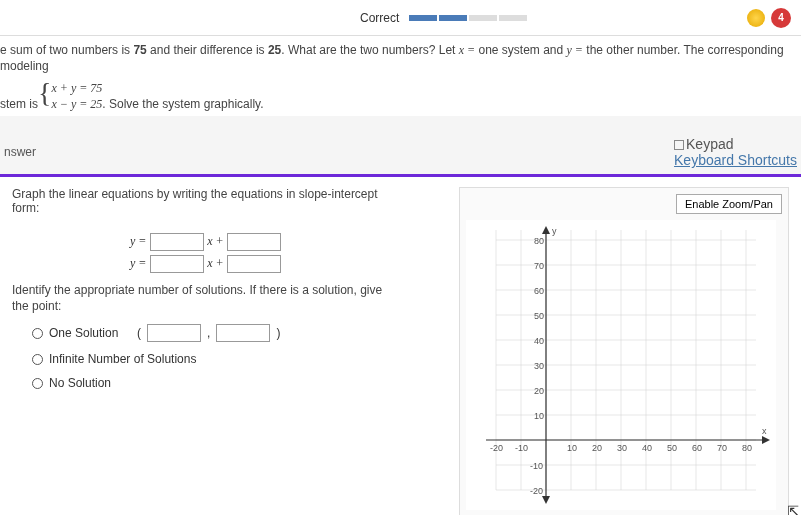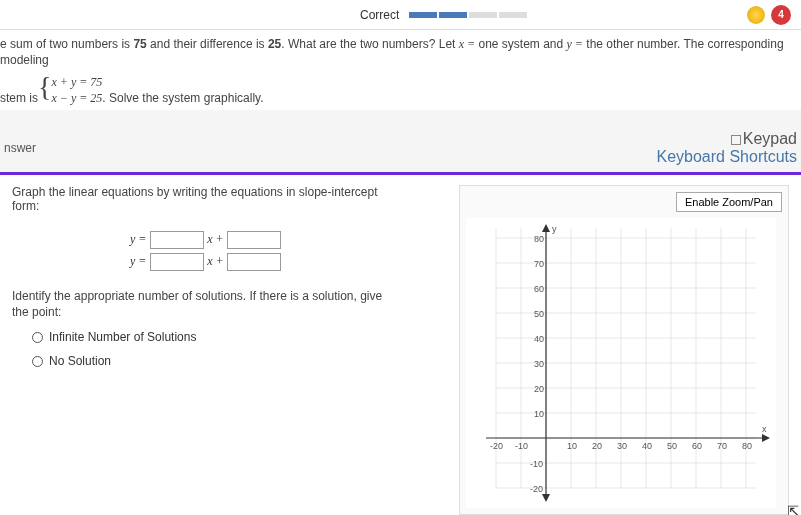--- a/index.html
+++ b/index.html
@@ -7,21 +7,21 @@
   font-family: Arial, sans-serif;
   background: #f5f5f5;
   width: 801px;
   height: 515px;
   overflow: hidden;
   font-size: 12px;
   color: #333;
 }
 .topbar {
   background: #fff;
-  height: 30px;
+  height: 36px;
   display: flex;
   align-items: center;
   padding: 0 10px;
   border-bottom: 1px solid #ddd;
 }
 .topbar-spacer { flex: 1; }
 .correct-label { color: #333; font-size: 12px; margin-left: 350px; }
 .progress-segments { display: flex; gap: 2px; margin-left: 10px; }
 .seg { width: 28px; height: 6px; background: #4a7bb8; }
 .seg.off { background: #ddd; }
@@ -49,22 +49,22 @@
 .answer-header {
   margin-top: 14px;
   padding: 6px 4px;
   font-size: 12px;
   color: #555;
   border-bottom: 3px solid #6d28d9;
   display:flex; align-items:center;
 }
 .answer-header .label { flex: 0 0 auto; }
 .answer-header .spacer { flex: 1; }
-.keypad { text-align:right; font-size:16px; color:#555; }
-.keypad .kb { color:#4477aa; }
+.keypad { text-align:left; font-size:14px; color:#555; }
+.keypad .kb { color:#4477aa;text-decoration:underline; }
 .kp-icon{ display:inline-block;width:10px;height:10px;border:1px solid #888;margin-right:2px;vertical-align:middle;}
 .content {
   display: flex;
   padding: 10px 12px;
   gap: 14px;
   background:#fff;
 }
 .left {
   flex: 1;
   font-size: 12px;
@@ -73,21 +73,21 @@
 .eq-row { text-align: center; margin: 4px 0; }
 .eq-row .yi { font-style: italic; font-family: "Times New Roman", serif;}
 .eq-input {
   border: 1px solid #999;
   width: 54px;
   height: 18px;
   display: inline-block;
   vertical-align: middle;
   background:#fff;
 }
-.identify { margin-top: 18px; color:#444; line-height:1.3;}
+.identify { margin-top: 10px; color:#444; line-height:1.3;}
 .radio-row { margin: 10px 0 6px 20px; display:flex; align-items:center; gap:6px;}
 .radio {
   width:11px;height:11px;border:1px solid #555;border-radius:50%;display:inline-block;
 }
 .right {
   flex: 0 0 330px;
   border:1px solid #ddd;
   padding:6px;
   background:#fafafa;
   margin-left:46px;
@@ -168,20 +168,30 @@
 
     <div class="eq-row">
       <span class="yi">y =</span>
       <span class="eq-input"></span>
       <span class="yi">x +</span>
       <span class="eq-input"></span>
     </div>
 
     <div class="identify">Identify the appropriate number of solutions. If there is a solution, give the point:</div>
 
+    <div class="radio-row">
+      <span class="radio"></span>
+      <span>One Solution</span>
+      &nbsp;&nbsp;
+      <span>(</span>
+      <span class="eq-input"></span>
+      <span>,</span>
+      <span class="eq-input"></span>
+      <span>)</span>
+    </div>
 
     <div class="radio-row">
       <span class="radio"></span>
       <span>Infinite Number of Solutions</span>
     </div>
 
     <div class="radio-row">
       <span class="radio"></span>
       <span>No Solution</span>
     </div>

